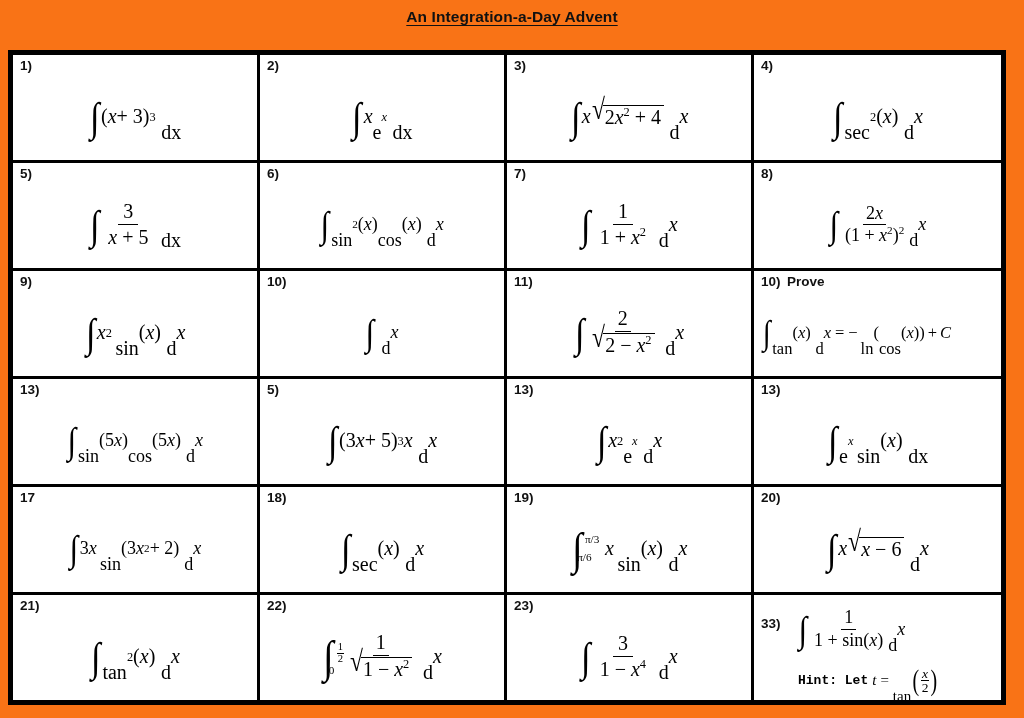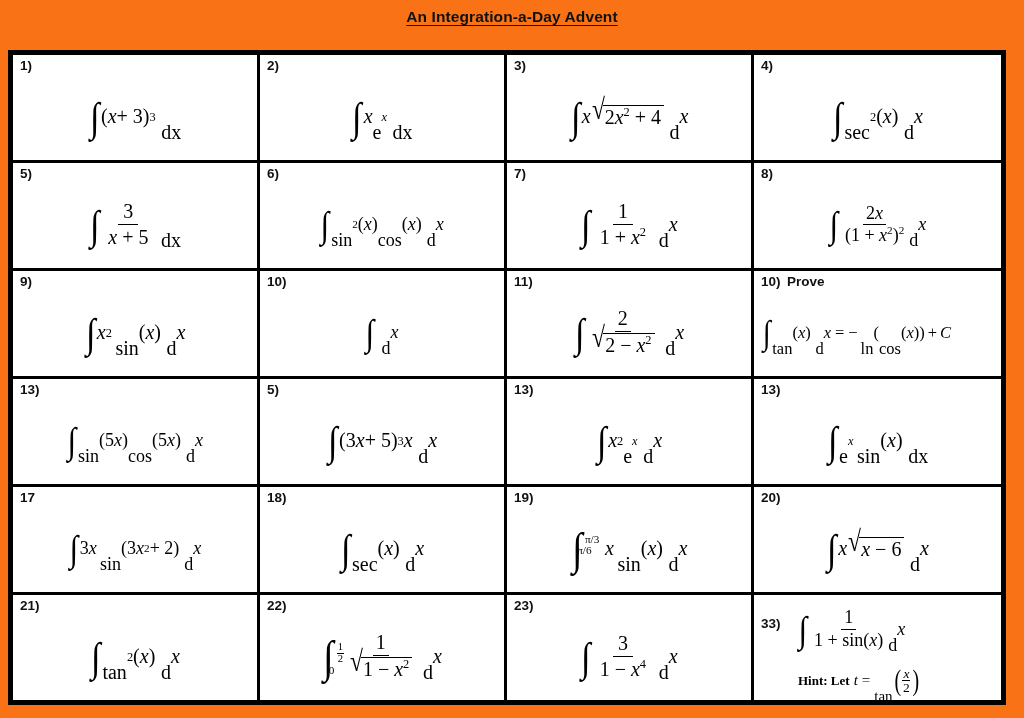--- a/index.html
+++ b/index.html
@@ -140,20 +140,21 @@
   
   .defint {
     display: inline-flex;
     align-items: center;
     position: relative;
   }
   .defint .intg { font-size: 2.25em; }
   .limits {
     display: inline-flex;
     flex-direction: column;
+    justify-content: space-between;
     height: 2.55em;
     font-size: 0.56em;
     line-height: 1;
     margin-left: -0.45em;
     position: relative;
     z-index: 2;
   }
   .limits .up-lim {
     align-self: flex-start;
     margin-left: 0.55em;
@@ -234,21 +235,21 @@
 
   .hint {
     font-family: "Liberation Serif", serif;
     font-size: 15px;
     display: inline-flex;
     align-items: center;
     white-space: nowrap;
     margin-top: 2px;
   }
   .hint-label {
-    font-family: Liberation Serif, serif;
+    font-family: Liberation Mono, monospace;
     font-weight: bold;
     font-size: 13px;
     margin-right: 4px;
   }
 
   .eq { padding: 0 4px; }
 </style>
 </head>
 <body>
 

